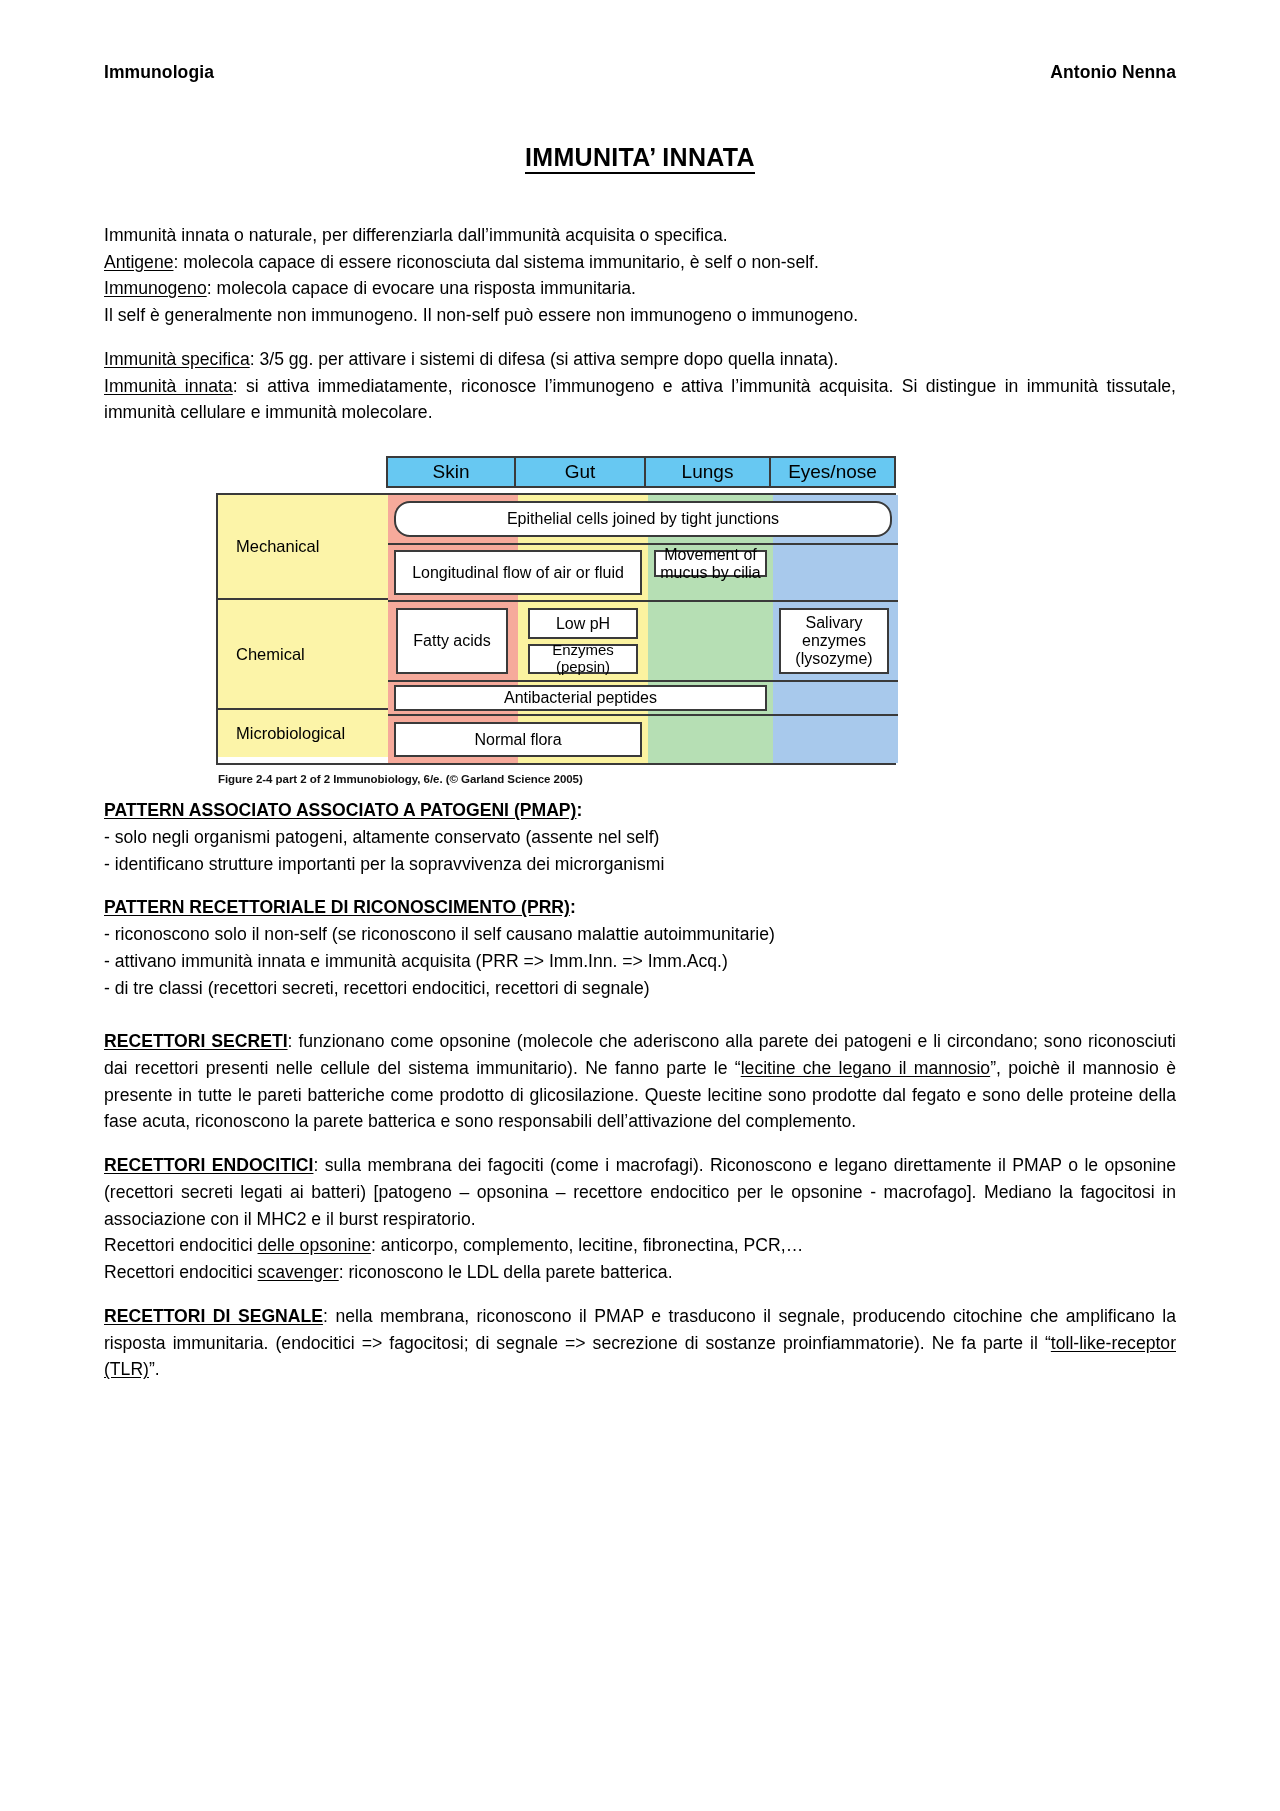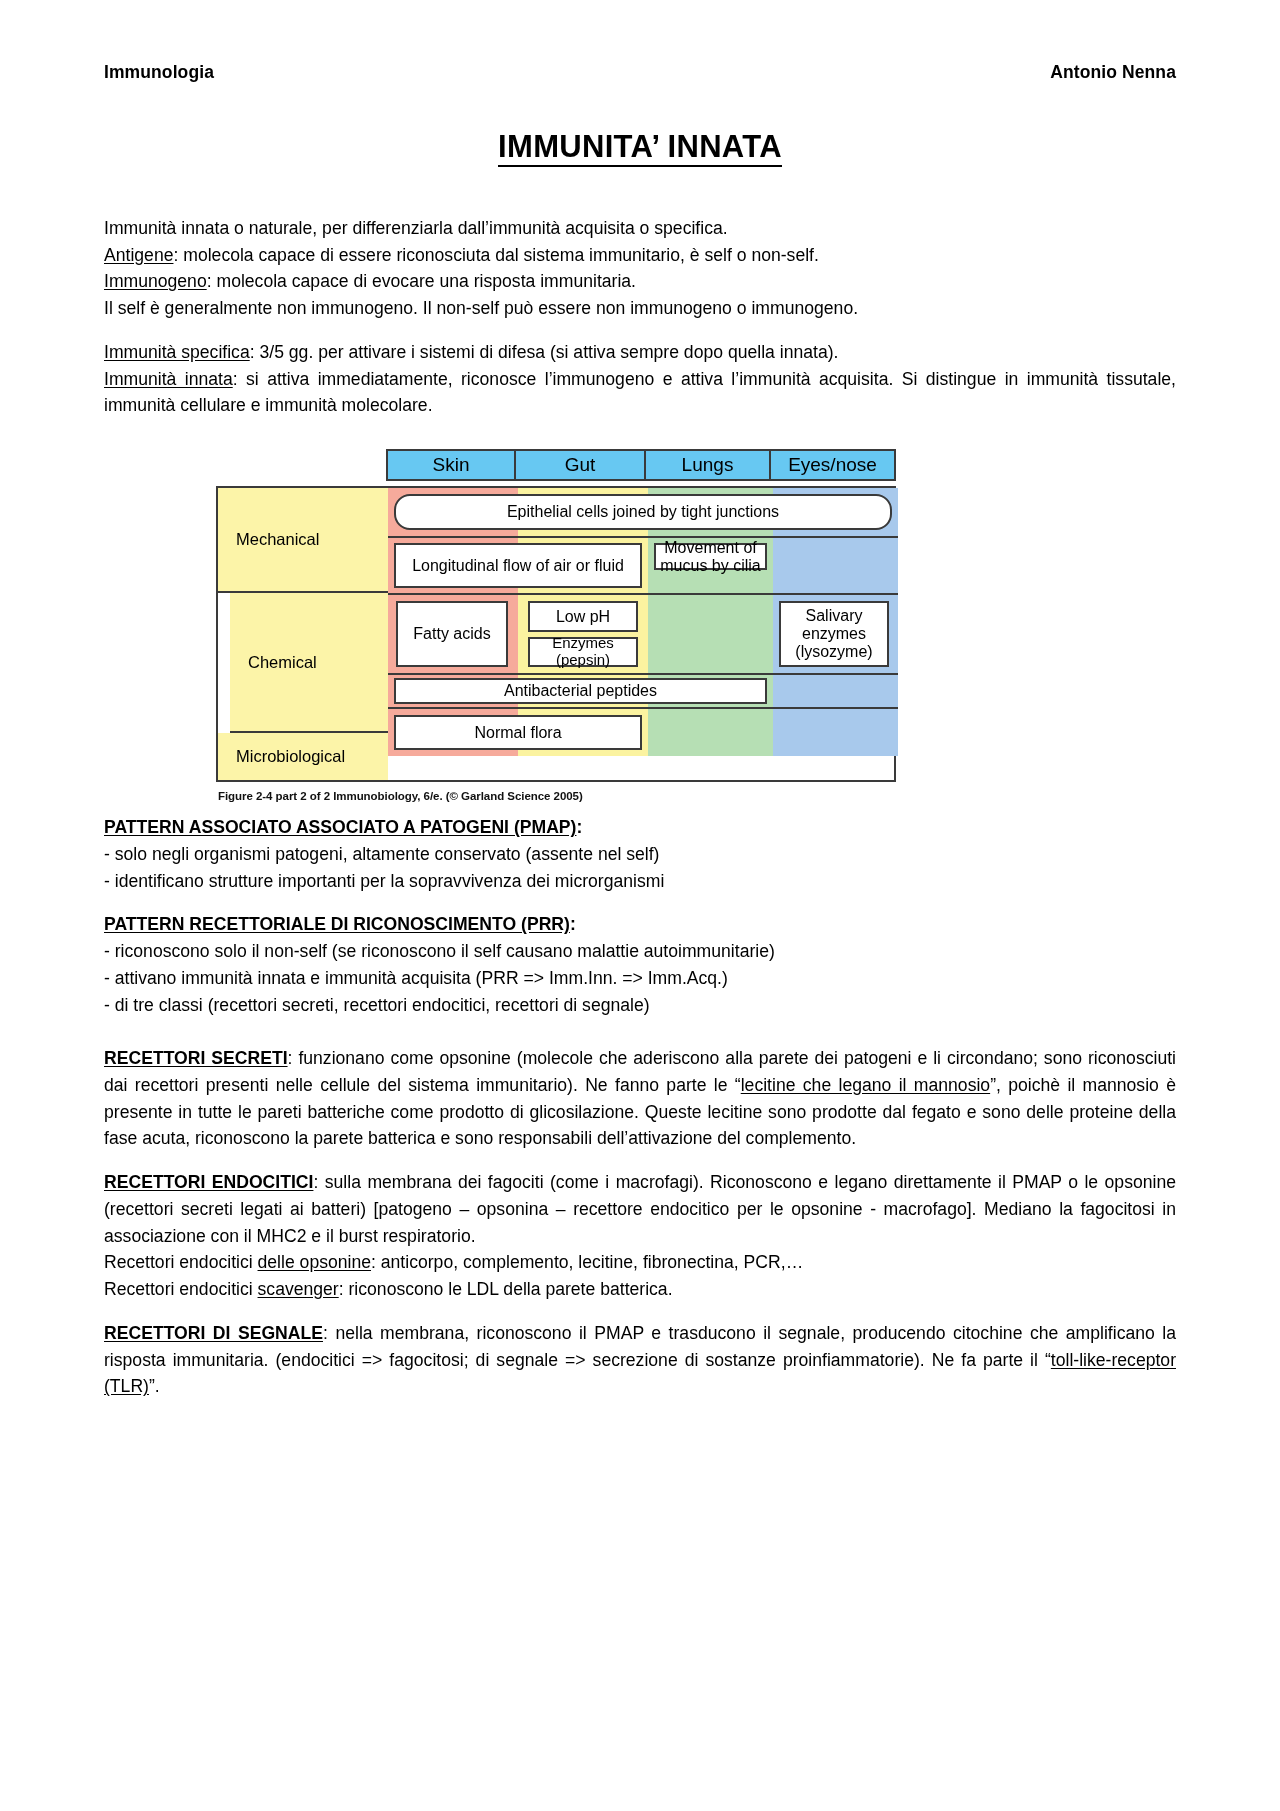--- a/index.html
+++ b/index.html
@@ -22,28 +22,28 @@
   }
 
   
   .doc-header {
     display: flex;
     justify-content: space-between;
     align-items: flex-end;
     font-weight: bold;
     font-size: 17.5px;
     letter-spacing: .1px;
-    margin-bottom: 46px;
+    margin-bottom: 60px;
   }
 
   
   .doc-title {
     text-align: center;
     font-weight: bold;
-    font-size: 31px;
+    font-size: 25px;
     letter-spacing: .3px;
     margin: 0 0 50px 0;
   }
   .doc-title span {
     border-bottom: 2.2px solid #000;
     padding-bottom: 1px;
   }
 
   
   .block {
@@ -106,21 +106,21 @@
     background: #fcf4a8;
     border-bottom: 2px solid #3a3a3a;
     display: flex;
     align-items: center;
     padding-left: 18px;
     font-size: 16.5px;
     box-sizing: border-box;
   }
   .row-label:last-child { border-bottom: none; }
   .rl-mech  { height: 105px; }
-  .rl-chem  { height: 140px; margin-left: 12px; }
+  .rl-chem  { height: 110px; }
   .rl-micro { height: 47px; }
 
   .cols {
     flex: 1;
     display: flex;
     flex-direction: column;
   }
   .band {
     display: flex;
     position: relative;

